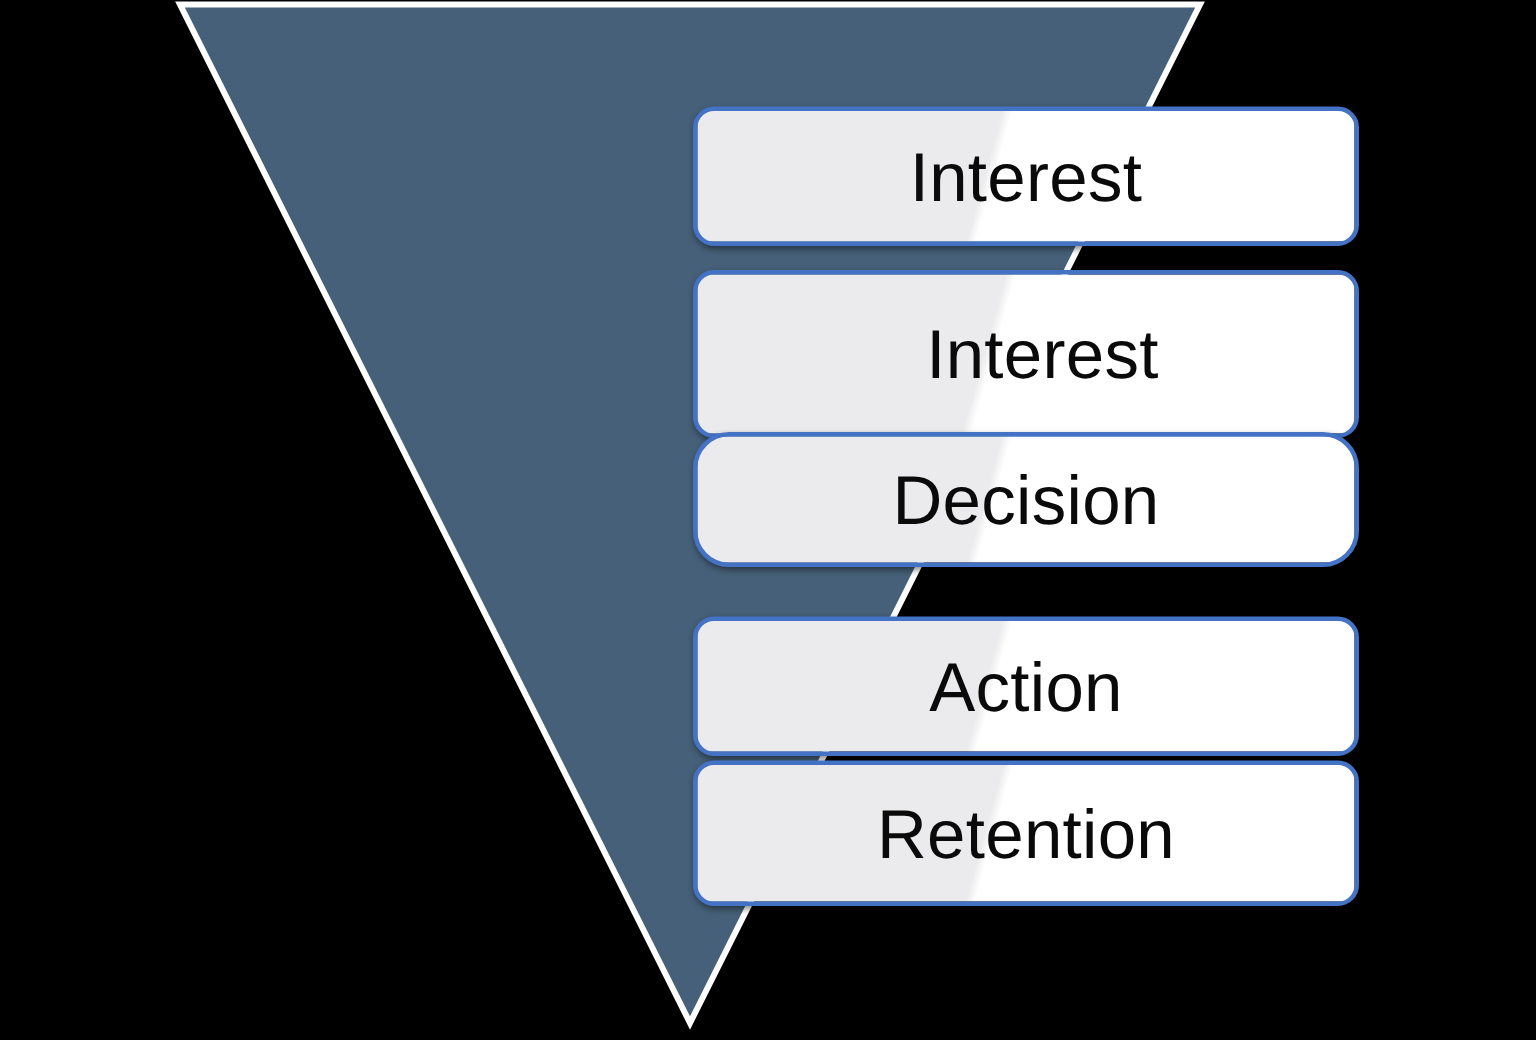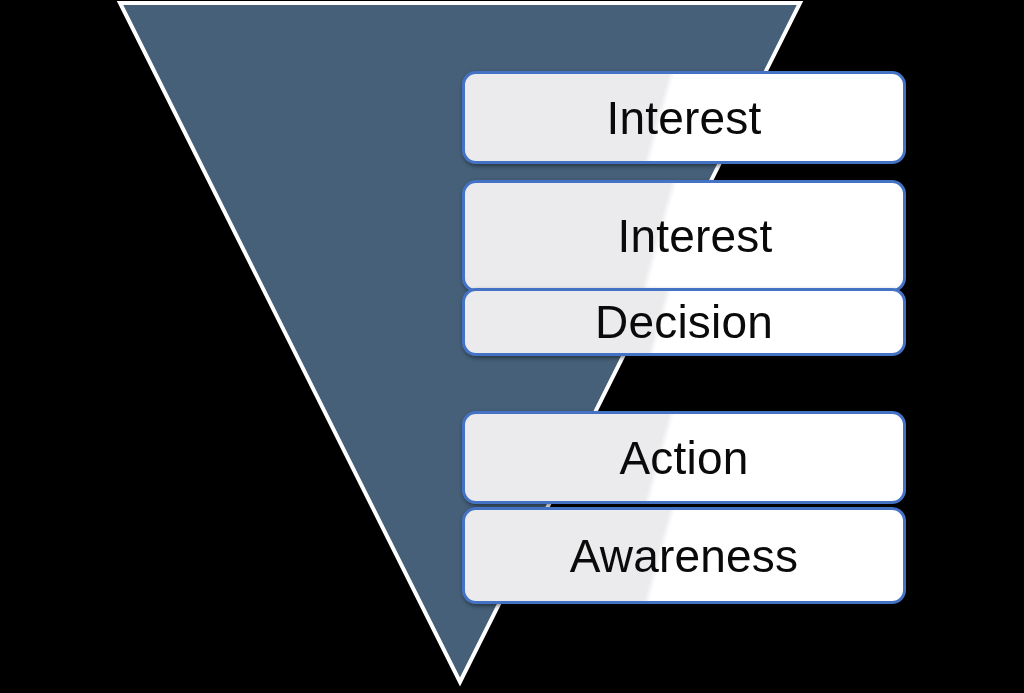--- a/index.html
+++ b/index.html
@@ -80,26 +80,26 @@
   <div id="stage-stack">
 
     <div class="stage-box" style="top:0px;height:93px;">
       <span class="stage-label">Interest</span>
     </div>
 
     <div class="stage-box" style="top:109px;height:112px;padding-left:22px;">
       <span class="stage-label">Interest</span>
     </div>
 
-    <div class="stage-box" style="top:217px;height:68px;">
+    <div class="stage-box" style="top:217px;height:90px;border-radius:24px;">
       <span class="stage-label">Decision</span>
     </div>
 
     <div class="stage-box" style="top:340px;height:93px;">
       <span class="stage-label">Action</span>
     </div>
 
     <div class="stage-box" style="top:436px;height:97px;">
-      <span class="stage-label">Awareness</span>
+      <span class="stage-label">Retention</span>
     </div>
 
   </div>
 </div>
 
 </body></html>

